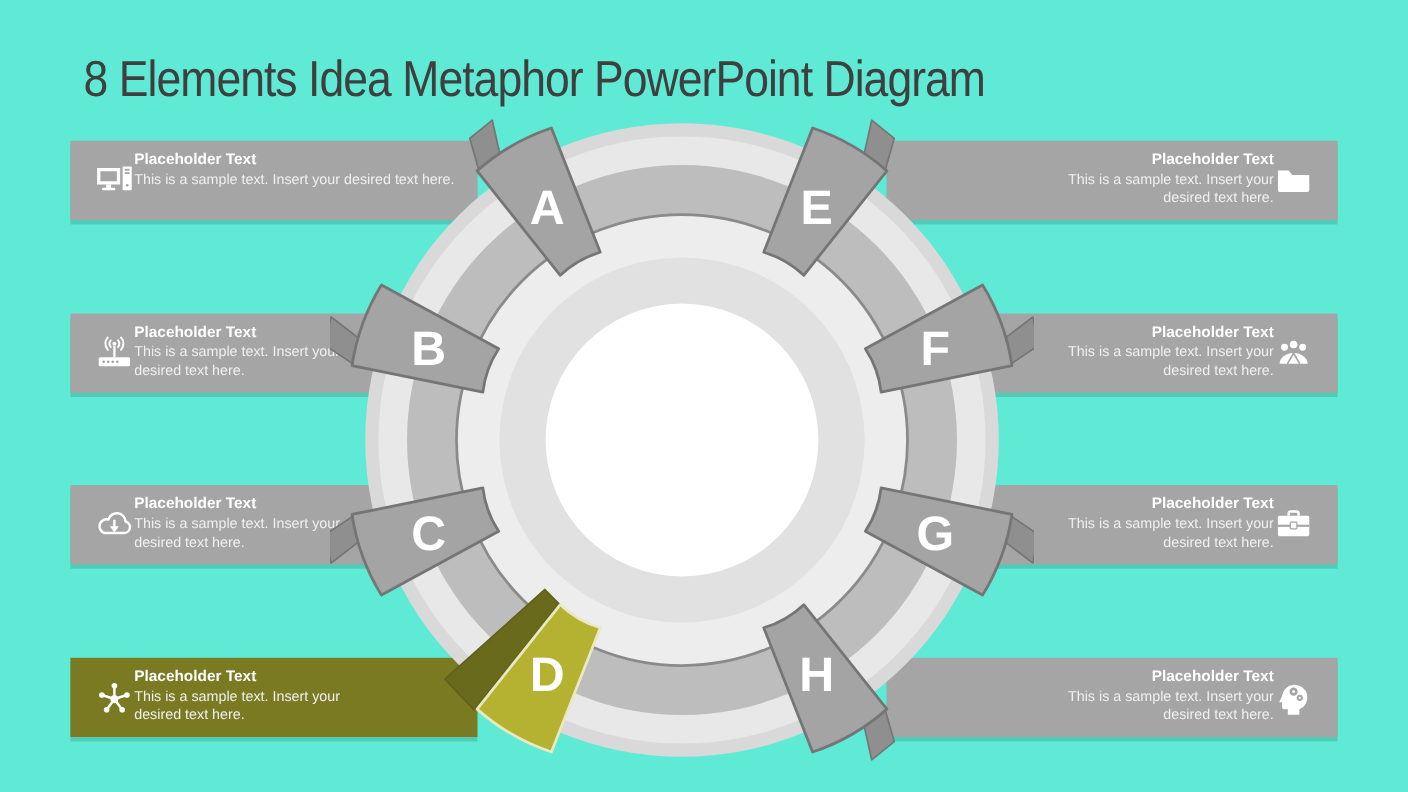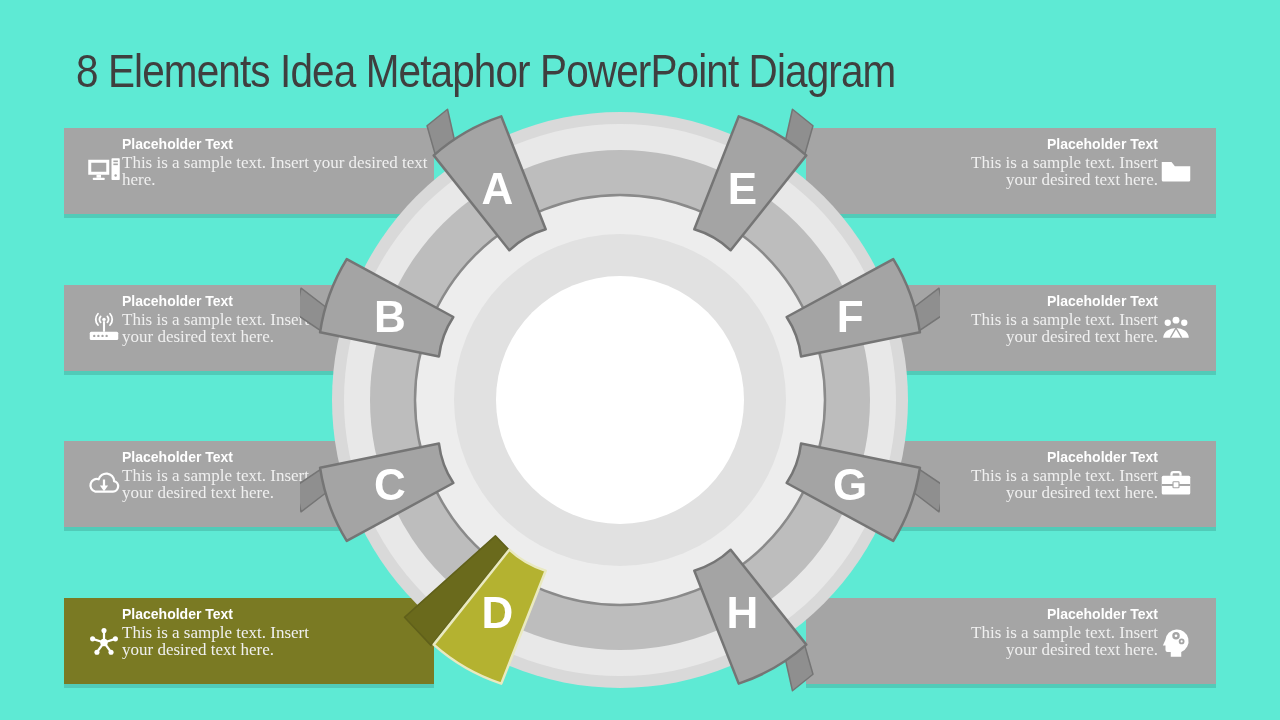--- a/index.html
+++ b/index.html
@@ -1,30 +1,30 @@
 <!DOCTYPE html>
 <html><head>
 <meta charset="utf-8">
 <style>
   html,body{margin:0;padding:0;background:#fff;}
   .slide{position:relative;width:1280px;height:720px;background:#5eead4;overflow:hidden;
          font-family:"Liberation Sans",sans-serif;}
   .title{position:absolute;left:76px;top:44px;font-size:46px;font-weight:400;color:#3f3f3f;
          letter-spacing:-1px;transform:scaleX(0.88);transform-origin:left center;white-space:nowrap;}
-  .bar{position:absolute;height:86px;background:#a5a5a5;z-index:1;
+  .bar{position:absolute;height:72px;background:#a5a5a5;z-index:1;
        box-shadow:0 4px 0 rgba(0,0,0,0.13);}
   .bar.olive{background:#7a7a23;}
   .bar-icon{position:absolute;top:50%;transform:translateY(-50%);width:36px;height:36px;}
   .bar.left .bar-icon{left:22px;}
   .bar.right .bar-icon{right:22px;}
   .bar-text{position:absolute;top:8px;}
   .bar.left .bar-text{left:58px;text-align:left;}
   .bar.right .bar-text{right:58px;text-align:right;}
   .bar-heading{font-size:14px;font-weight:bold;color:#ffffff;margin-bottom:3px;}
-  .bar-body{font-size:17px;line-height:16.5px;color:#f0f0f0;font-family:Liberation Serif, serif;}
+  .bar-body{font-size:13px;line-height:16.5px;color:#f0f0f0;}
   .bar.left.row1 .bar-body{width:310px;}
   .bar.left .bar-body{width:210px;}
   .bar.right .bar-body{width:215px;margin-left:auto;}
   
   .row1{top:128px;} .row2{top:285px;} .row3{top:441px;} .row4{top:598px;}
   .bar.left{left:64px;}
   .bar.left.row1{width:370px;} .bar.left.row2{width:280px;}
   .bar.left.row3{width:280px;} .bar.left.row4{width:370px;}
   .bar.right.row1{left:806px;width:410px;} .bar.right.row2{left:890px;width:326px;}
   .bar.right.row3{left:890px;width:326px;} .bar.right.row4{left:806px;width:410px;}

